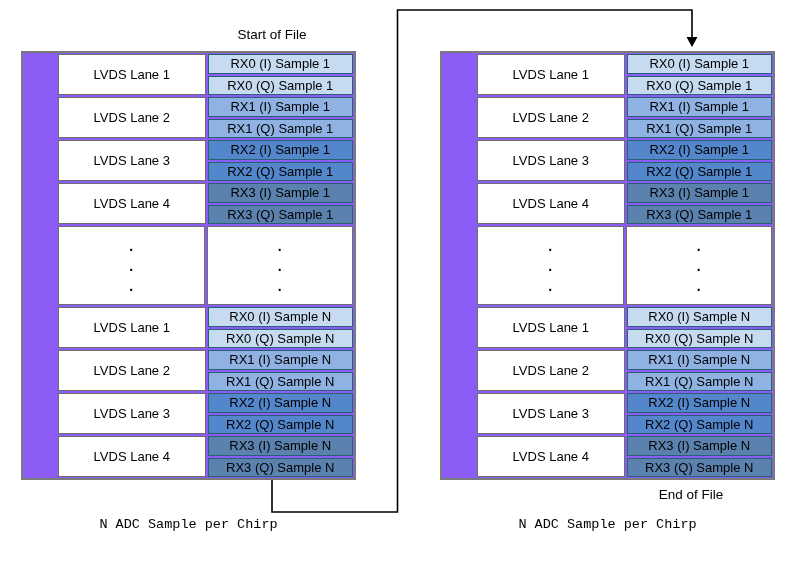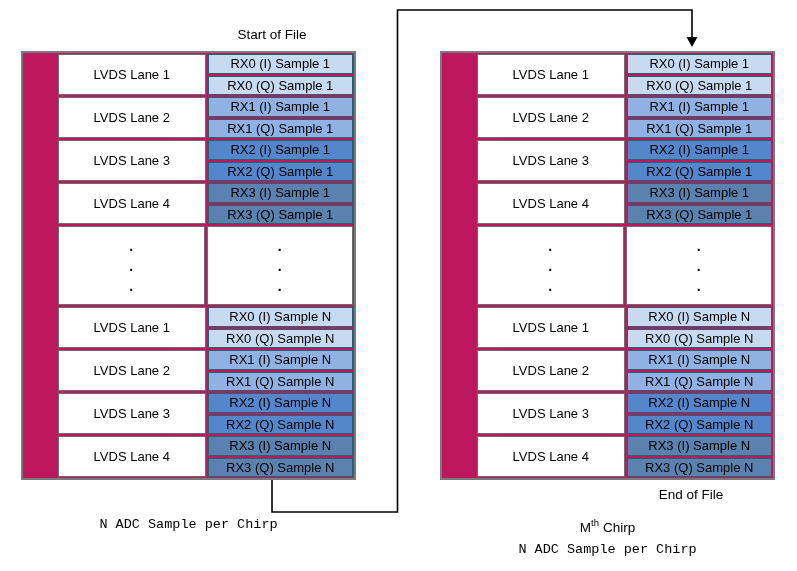--- a/index.html
+++ b/index.html
@@ -21,21 +21,21 @@
   }
 
   .tbl {
     position: absolute;
     width: 335px;
     height: 429px;
     border: 2px solid #7A7A7A;
     box-sizing: border-box;
     display: flex;
     flex-direction: column;
-    background: #be185d;
+    background: #8b5cf6;
     padding-left: 34px;
   }
   .tbl-left  { left: 21px;  top: 51px; }
   .tbl-right { left: 440px; top: 51px; }
 
   .lane-row {
     display: flex;
     height: 43px;
     flex: 0 0 auto;
   }
@@ -265,17 +265,16 @@
           <div class="rx-cell" style="background: rgb(91, 130, 174); border-color: rgb(38, 98, 115); color: rgb(0, 0, 0);">RX3 (Q) Sample N</div>
         </div>
       </div>
     </div>
 
   <div class="caption caption-left">
     <div class="caption-line2">N ADC Sample per Chirp</div>
   </div>
 
   <div class="caption caption-right">
-    <div class="caption-line1"><span>M</span><sup>th</sup><span class="rest">Chirp</span></div>
     <div class="caption-line2">N ADC Sample per Chirp</div>
   </div>
 
 </div>
 
 </body></html>

